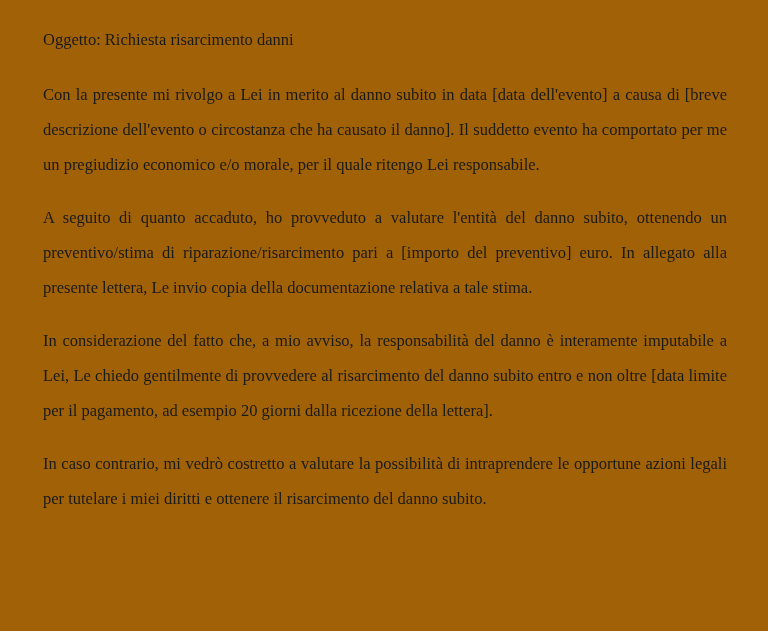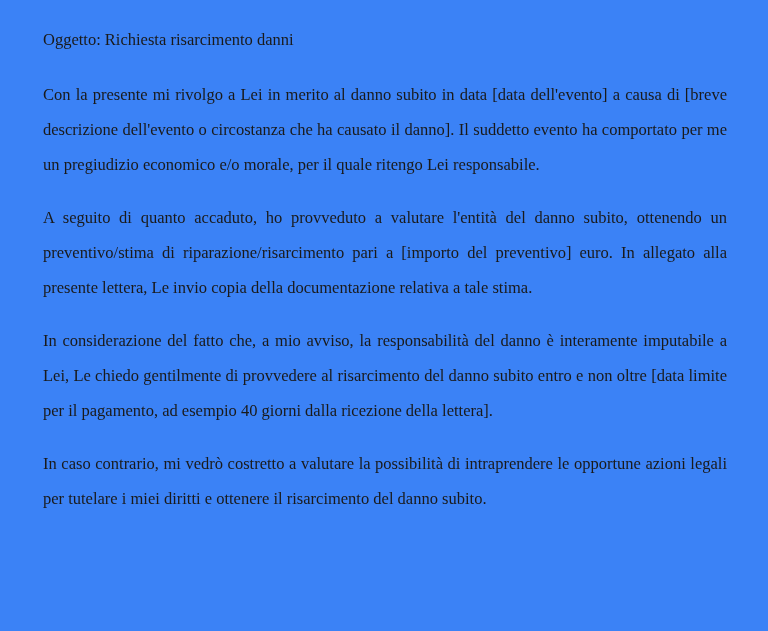--- a/index.html
+++ b/index.html
@@ -13,21 +13,21 @@
     height: 631px;
     overflow: hidden;
     font-family: "Liberation Serif", "DejaVu Serif", serif;
     color: #1a1a1a;
     -webkit-font-smoothing: antialiased;
   }
   .page {
     box-sizing: border-box;
     width: 768px;
     height: 631px;
-    background: #3b82f6;
+    background: #a16207;
     padding: 24px 41px 0 43px;
   }
   .doc-body {
     width: 684px;
   }
   .subject-line {
     font-size: 16.5px;
     line-height: 32px;
     text-align: left;
     margin: 0 0 21px 0;
@@ -50,19 +50,19 @@
 
 <div class="page">
   <div class="doc-body">
 
     <p class="subject-line">Oggetto: Richiesta risarcimento danni</p>
 
     <p class="para">Con la presente mi rivolgo a Lei in merito al danno subito in data [data dell'evento] a causa di [breve descrizione dell'evento o circostanza che ha causato il danno]. Il suddetto evento ha comportato per me un pregiudizio economico e/o morale, per il quale ritengo Lei responsabile.</p>
 
     <p class="para">A seguito di quanto accaduto, ho provveduto a valutare l'entità del danno subito, ottenendo un preventivo/stima di riparazione/risarcimento pari a [importo del preventivo] euro. In allegato alla presente lettera, Le invio copia della documentazione relativa a tale stima.</p>
 
-    <p class="para">In considerazione del fatto che, a mio avviso, la responsabilità del danno è interamente imputabile a Lei, Le chiedo gentilmente di provvedere al risarcimento del danno subito entro e non oltre [data limite per il pagamento, ad esempio 40 giorni dalla ricezione della lettera].</p>
+    <p class="para">In considerazione del fatto che, a mio avviso, la responsabilità del danno è interamente imputabile a Lei, Le chiedo gentilmente di provvedere al risarcimento del danno subito entro e non oltre [data limite per il pagamento, ad esempio 20 giorni dalla ricezione della lettera].</p>
 
 
     <p class="para">In caso contrario, mi vedrò costretto a valutare la possibilità di intraprendere le opportune azioni legali per tutelare i miei diritti e ottenere il risarcimento del danno subito.</p>
 
   </div>
 </div>
 
 </body></html>

